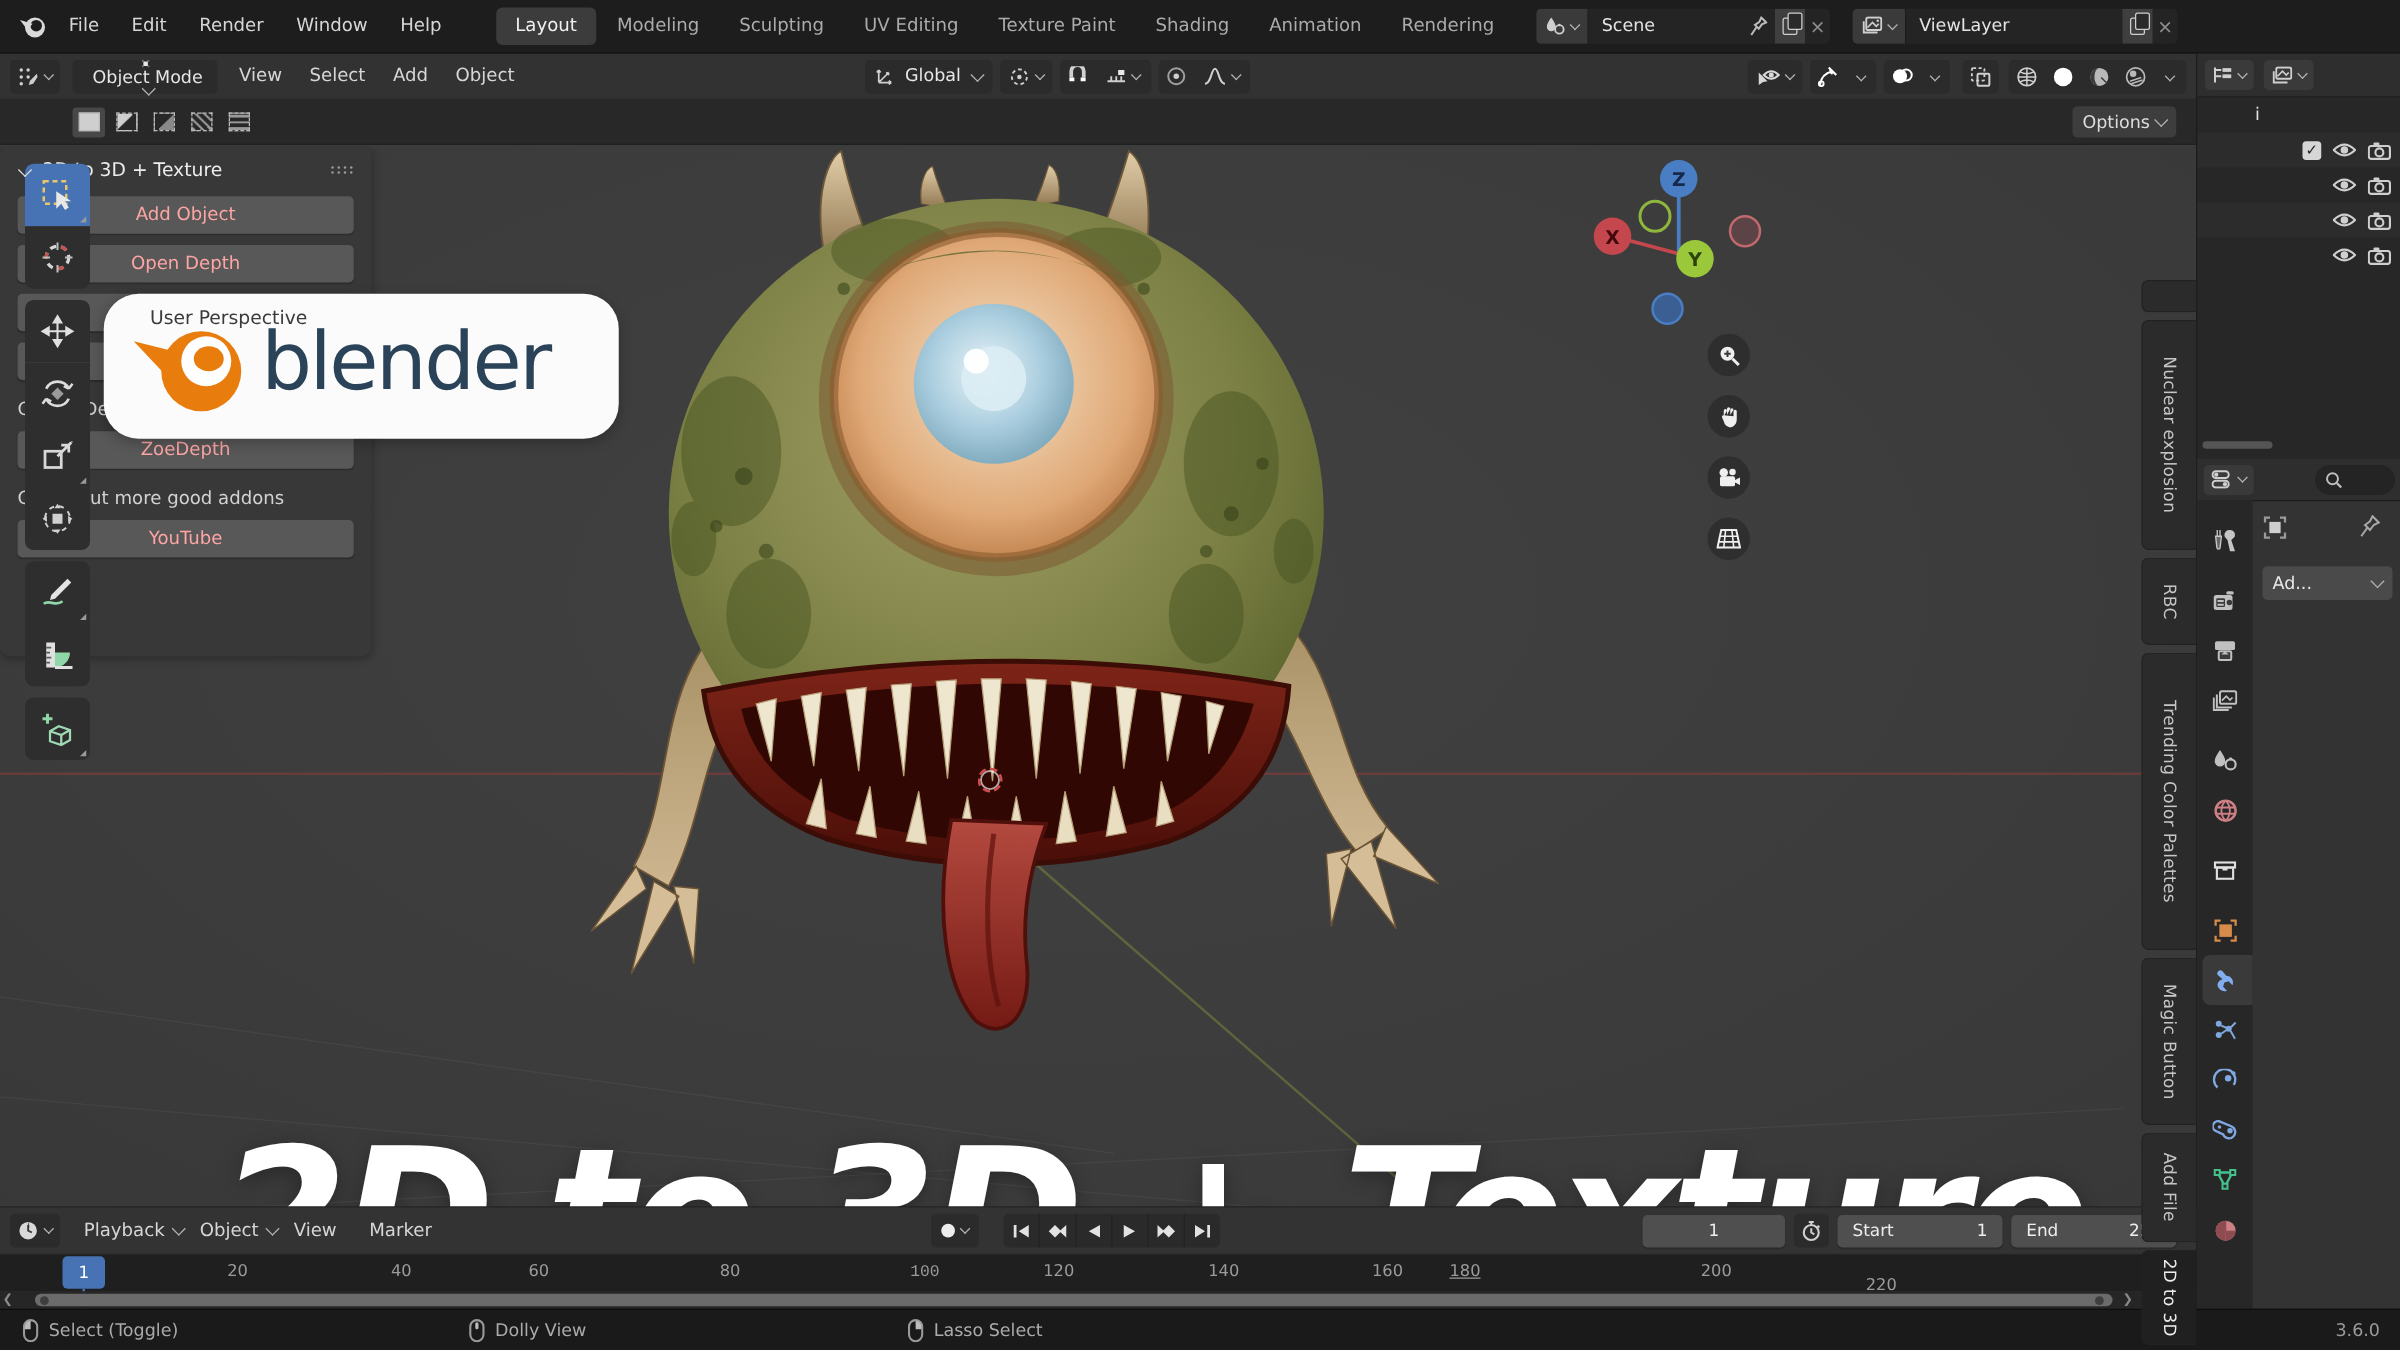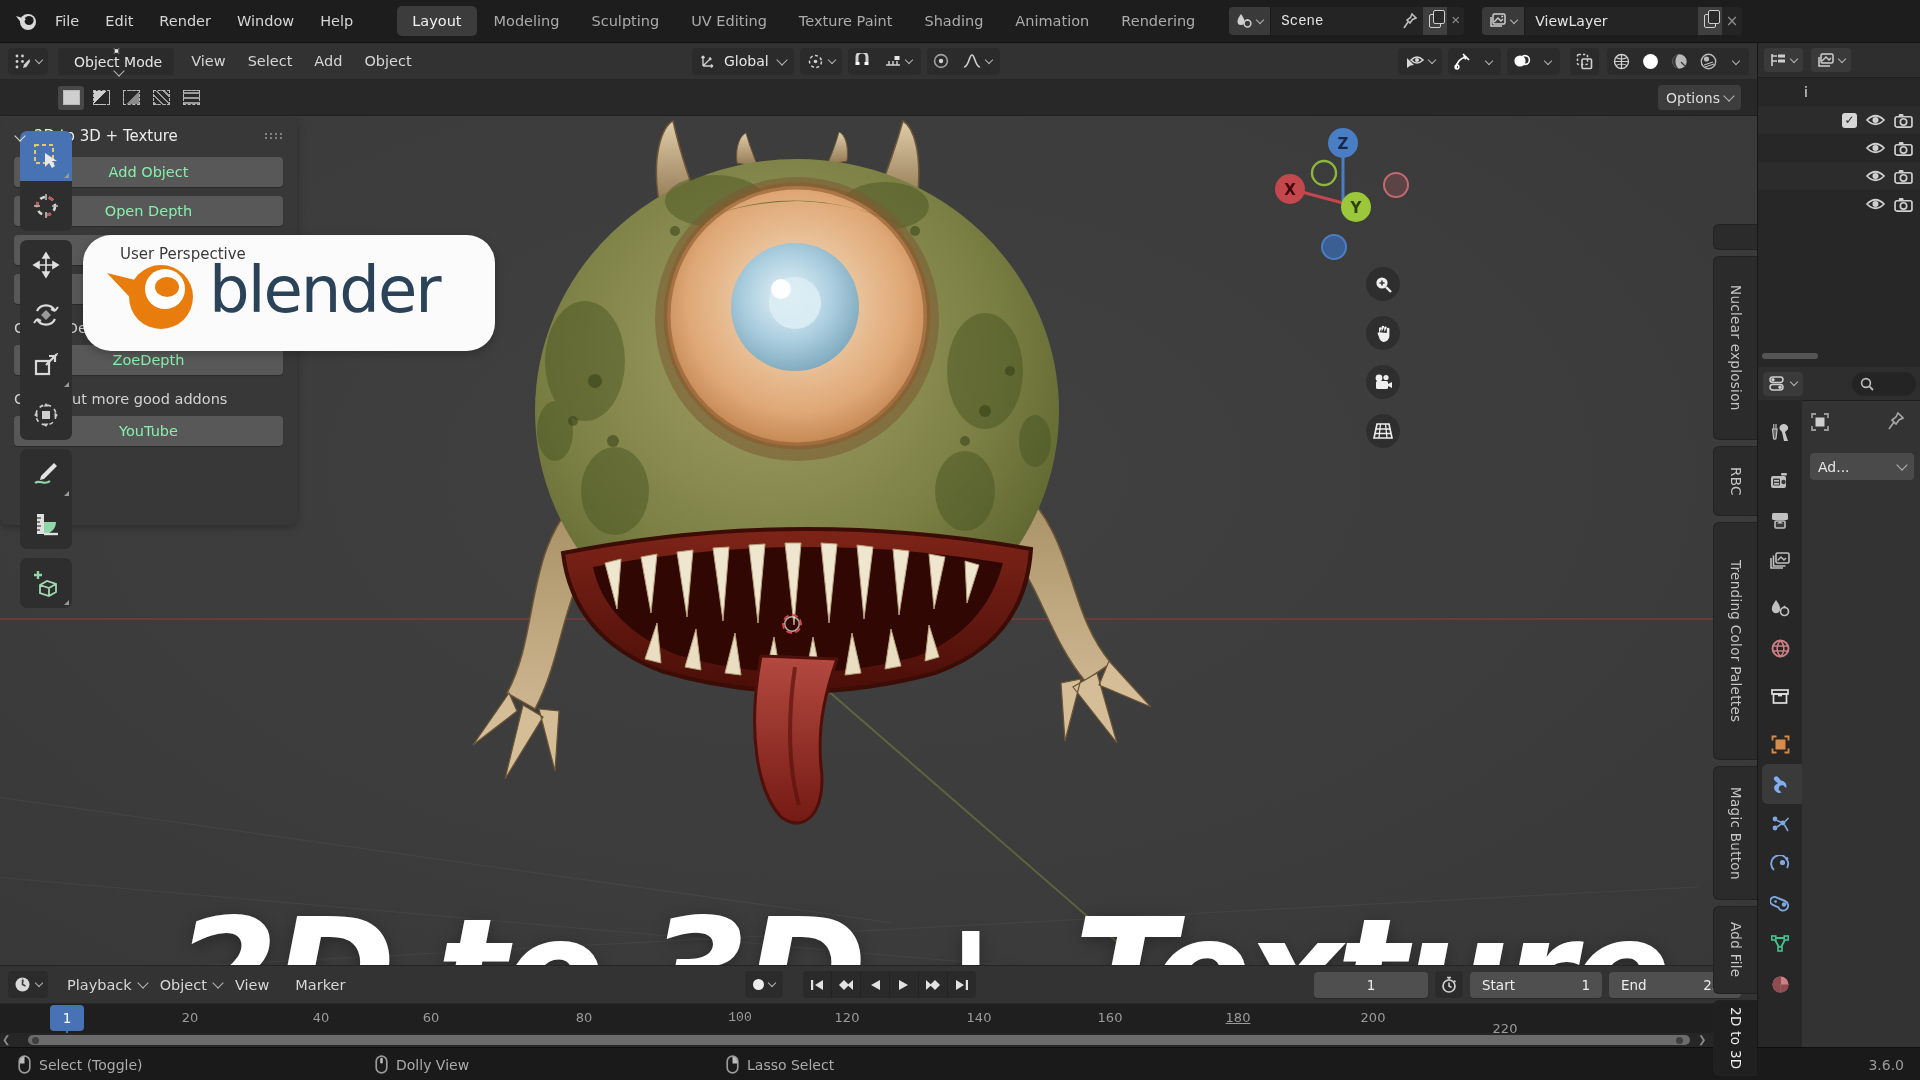--- a/index.html
+++ b/index.html
@@ -46,21 +46,21 @@
   .vbtn.solo{border-radius:7px;}
   .vgap{height:9px;}
   .corner:after{content:"";position:absolute;right:3px;bottom:3px;border-left:5px solid transparent;border-bottom:5px solid #9a9a9a;}
   
   .navbtn{width:34px;height:34px;border-radius:50%;background:rgba(35,35,35,.55);display:flex;align-items:center;justify-content:center;position:absolute;left:1366px;}
   
   #npanel{left:1432px;top:12px;width:297px;height:408px;background:rgba(56,56,56,.97);border-radius:8px;box-shadow:0 2px 8px rgba(0,0,0,.3);padding:10px 14px;box-sizing:border-box;}
   #npanel .hdr{display:flex;align-items:center;font-size:15px;color:#ececec;margin-bottom:12px;}
   .dragdots{margin-left:auto;width:18px;display:grid;grid-template-columns:repeat(4,1fr);gap:2px;}
   .dragdots i{width:2px;height:2px;background:#9a9a9a;border-radius:50%;}
-  .pbtn2{display:block;width:100%;height:30px;background:#585858;border:none;border-radius:4px;color:#86efac;font-size:14.5px;font-family:inherit;margin-bottom:9px;box-shadow:0 1px 1px rgba(0,0,0,.25);}
+  .pbtn2{display:block;width:100%;height:30px;background:#585858;border:none;border-radius:4px;color:#fca5a5;font-size:14.5px;font-family:inherit;margin-bottom:9px;box-shadow:0 1px 1px rgba(0,0,0,.25);}
   .plabel{font-size:14.5px;color:#d2d2d2;margin:16px 0 9px 0;}
   
   .vtab{position:absolute;left:1713px;width:43px;background:#2b2b2b;border-radius:6px 0 0 6px;color:#c6c6c6;display:flex;align-items:center;justify-content:center;writing-mode:vertical-rl;font-size:13.5px;letter-spacing:.3px;z-index:6;border:1px solid #222;border-right:none;}
   .vtab.active{background:#202020;color:#ededed;}
   
   #rightcol{left:1757px;top:43px;width:163px;height:1004px;background:#2a2a2a;border-left:1px solid #171717;}
   #outliner{left:0;top:0;width:163px;height:324px;background:#272727;}
   #outliner .hdr{height:34px;background:#2e2e2e;border-bottom:1px solid #1d1d1d;display:flex;align-items:center;padding:0 6px;}
   .orow{height:28px;display:flex;align-items:center;justify-content:flex-end;padding-right:8px;gap:9px;}
   .orow.alt{background:#2c2c2c;}
@@ -132,21 +132,21 @@
   <div class="wtabs">
     <span class="wtab active">Layout</span>
     <span class="wtab">Modeling</span>
     <span class="wtab">Sculpting</span>
     <span class="wtab">UV Editing</span>
     <span class="wtab">Texture Paint</span>
     <span class="wtab">Shading</span>
     <span class="wtab">Animation</span>
     <span class="wtab">Rendering</span>
   </div>
-  <div class="idchip" style="width:235px;font-family:Liberation Mono, monospace;">
+  <div class="idchip" style="width:235px;">
     <span class="iconseg">
       <svg width="16" height="16" viewBox="0 0 16 16">
           <path d="M5 1 C7 4 8.5 6 8.5 8.5 A3.5 3.5 0 1 1 1.5 8.5 C1.5 6 3 4 5 1Z" fill="#cfcfcf"></path>
           <circle cx="11.5" cy="10.5" r="3.4" fill="none" stroke="#cfcfcf" stroke-width="1.5"></circle>
           <circle cx="11.5" cy="7" r="1" fill="#cfcfcf"></circle>
         </svg>
       <span class="chev sm"></span>
     </span>
     <span class="lbl">Scene</span>
     <span class="seg" style="margin-left:auto">
@@ -906,21 +906,21 @@
 
   <div id="ruler">
     <span class="tick" style="left:190px;">20</span>
     <span class="tick" style="left:321px;">40</span>
     <span class="tick" style="left:431px;">60</span>
     <span class="tick" style="left:584px;">80</span>
     <span class="tick" style="left:740px;font-family:Liberation Mono, monospace;">100</span>
     <span class="tick" style="left:847px;">120</span>
     <span class="tick" style="left:979px;">140</span>
     <span class="tick" style="left:1110px;">160</span>
-    <span class="tick" style="left:1238px;text-decoration:underline;">180</span>
+    <span class="tick" style="left:1172px;text-decoration:underline;">180</span>
     <span class="tick" style="left:1373px;">200</span>
     <span class="tick" style="left:1505px;margin-top:11px;">220</span>
     <span class="tick" style="left:1636px;margin-top:22px;">240</span>
     <span class="abs" style="left:50px;top:1px;width:34px;height:26px;background:#4772b3;border-radius:4px;color:#fff;display:flex;align-items:center;justify-content:center;font-size:13.5px;">1</span>
     <span class="abs" style="left:66px;top:27px;width:2px;height:16px;background:#4772b3;"></span>
   </div>
 
   <div id="tlscroll">
     <span class="abs" style="left:2px;top:1px;color:#8a8a8a;font-size:10px;">❮</span>
     <div class="abs" style="left:28px;top:2px;width:1662px;height:10px;background:#6b6b6b;border-radius:5px;"></div>

